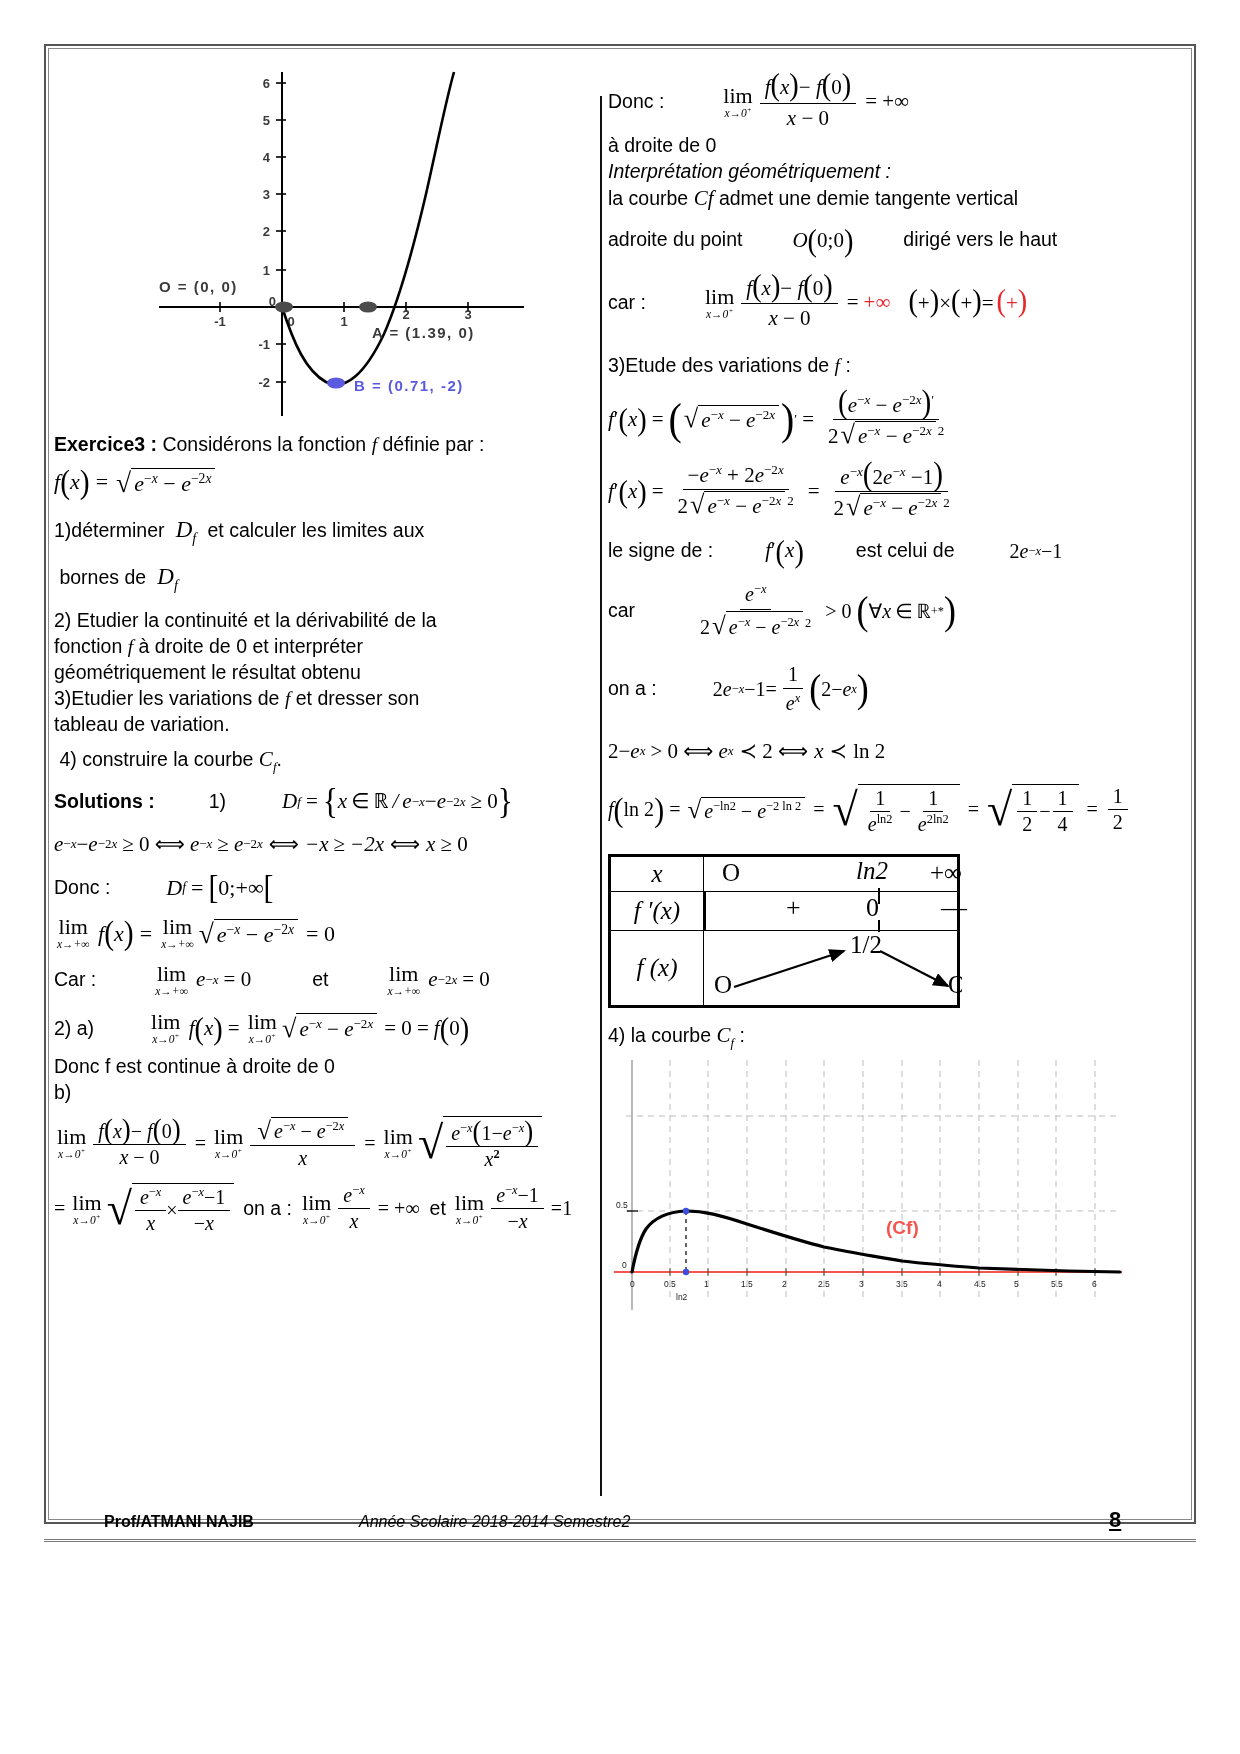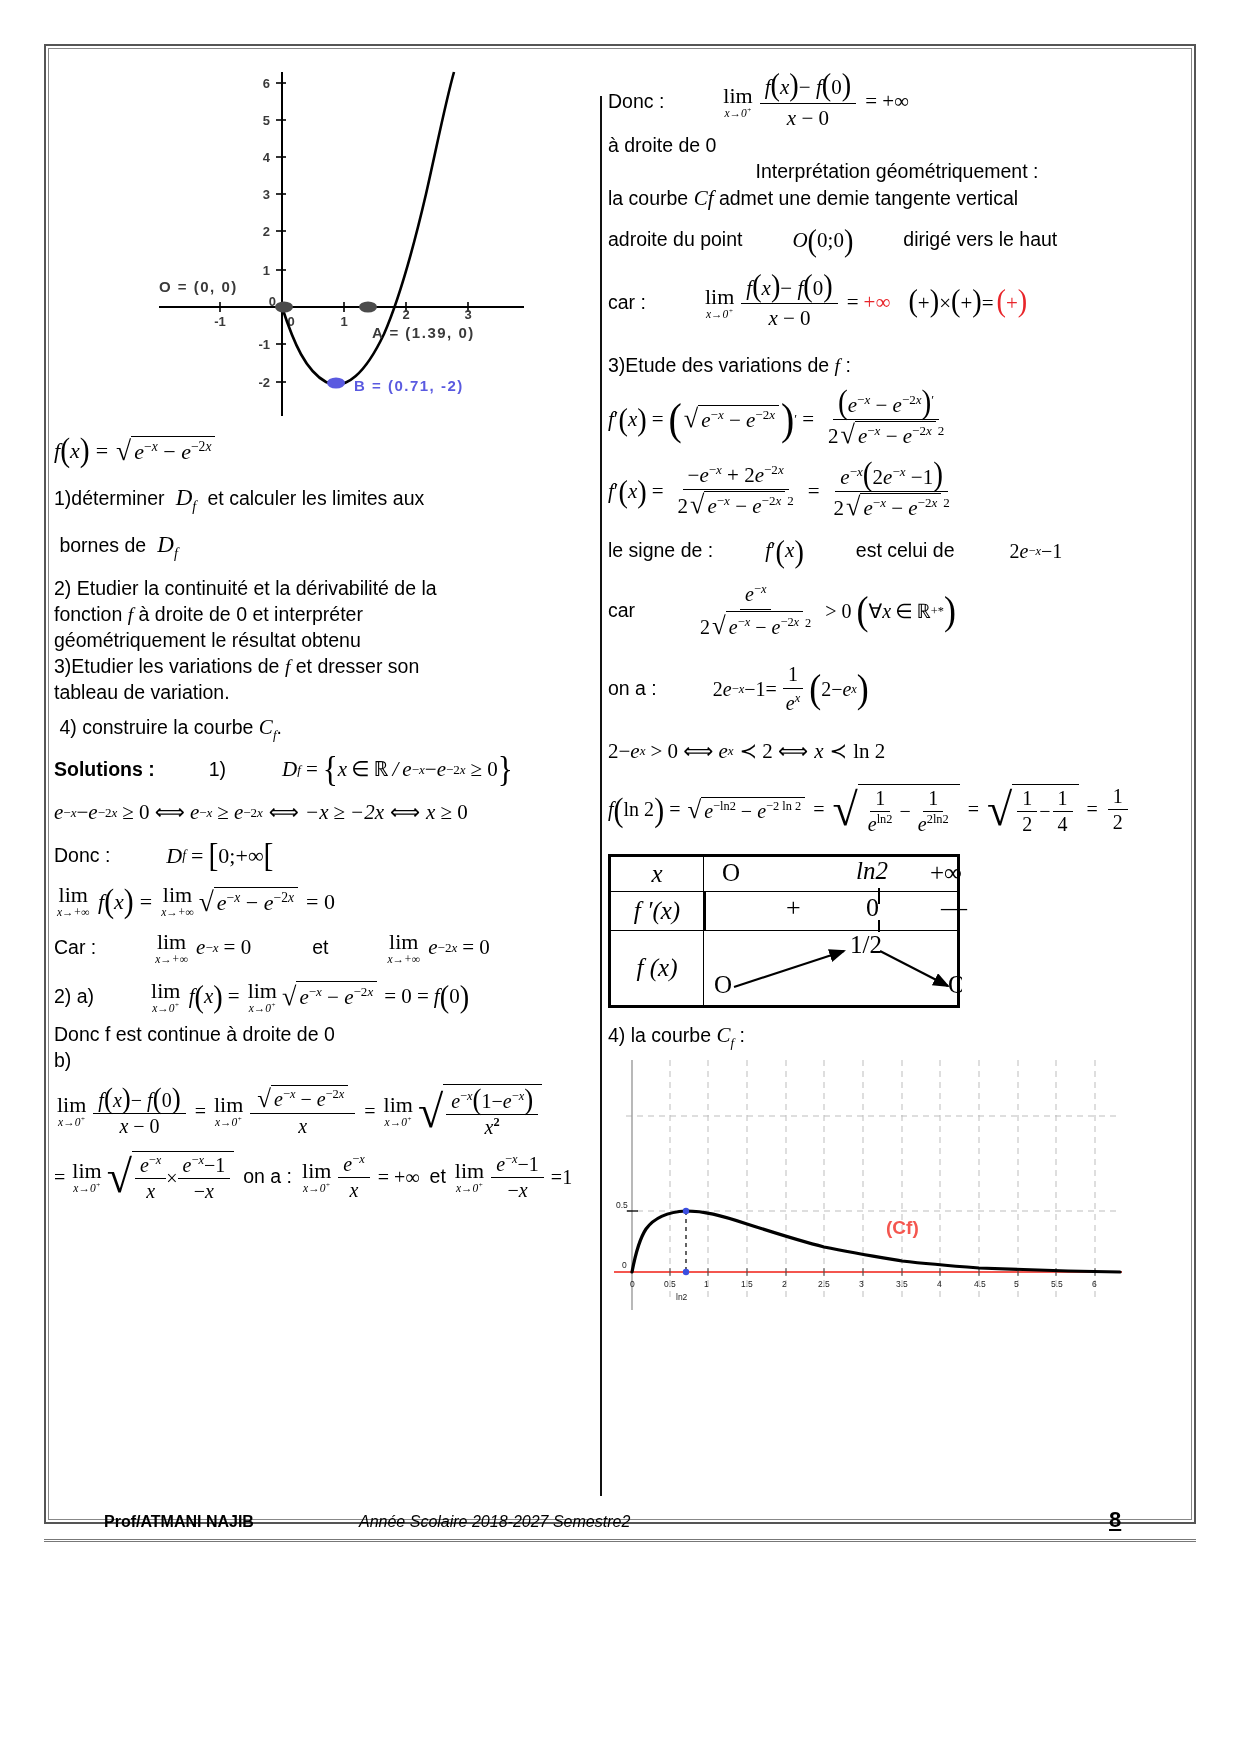--- a/index.html
+++ b/index.html
@@ -9,21 +9,21 @@
   .frame-inner{position:absolute;left:2px;top:2px;right:2px;bottom:2px;border:1px solid #888;box-sizing:border-box;}
   .divider{position:absolute;left:554px;top:50px;width:0;border-left:2px solid #111;height:1400px;}
   .col-left{position:absolute;left:8px;top:8px;width:540px;}
   .col-right{position:absolute;left:562px;top:10px;width:578px;}
 
   
   .mt{font-family:"Liberation Serif",serif;font-style:italic;}
   .mr{font-family:"Liberation Serif",serif;font-style:normal;}
   .txt{font-family:"Liberation Sans",sans-serif;font-size:19.5px;line-height:1.33;gap:48px;}
   .b{font-weight:bold;}
-  .it{text-align:center;}
+  .it{font-style:italic;}
   sup{font-size:.62em;vertical-align:super;line-height:0;}
   sub{font-size:.62em;vertical-align:sub;line-height:0;}
 
   .eq{font-family:"Liberation Serif",serif;font-size:22px;display:flex;align-items:center;flex-wrap:nowrap;}
   .eq .v{font-style:italic;}
   .frac{display:inline-flex;flex-direction:column;align-items:center;vertical-align:middle;margin:0 4px;}
   .frac .num{border-bottom:1.3px solid #000;padding:0 5px 1px 5px;white-space:nowrap;}
   .frac .den{padding:1px 5px 0 5px;white-space:nowrap;}
   .lim{display:inline-flex;flex-direction:column;align-items:center;margin:0 3px;}
   .lim .l1{font-style:normal;font-size:22px;line-height:1;}
@@ -111,20 +111,24 @@
 
           <ellipse cx="230" cy="253" rx="9" ry="5.5" fill="#4b4b4b"></ellipse>
           <ellipse cx="314" cy="253" rx="9" ry="5.5" fill="#4b4b4b"></ellipse>
           <ellipse cx="282" cy="329" rx="9" ry="5.5" fill="#5a5ae0"></ellipse>
           <text x="105" y="238" font-family="Liberation Sans, sans-serif" font-size="15" font-weight="bold" letter-spacing="1.5" fill="#3a3a3a">O = (0, 0)</text>
           <text x="318" y="284" font-family="Liberation Sans, sans-serif" font-size="15" font-weight="bold" letter-spacing="1.5" fill="#3a3a3a">A = (1.39, 0)</text>
           <text x="300" y="337" font-family="Liberation Sans, sans-serif" font-size="15" font-weight="bold" letter-spacing="1.5" fill="#5a5ae0">B = (0.71, -2)</text>
         </svg>
       </div>
 
+      <div class="txt" style="margin-top:6px;">
+        <span class="b">Exercice3 :</span>
+        <span>Considérons la fonction <i class="mt">f</i> définie par :</span>
+      </div>
 
       <div class="eq" style="margin-top:10px;">
         <span class="v">f</span>
           <span class="paren">(</span>
           <span class="v">x</span>
           <span class="paren">)</span>
         <span style="margin:0 6px;">=</span>
         <span class="sqrt">
             <span class="rad">√</span>
             <span class="bar"><span class="v">e</span><sup class="mr">−<i>x</i></sup> − <span class="v">e</span><sup class="mr">−2<i>x</i></sup></span>
@@ -714,18 +718,18 @@
 
           <text x="278" y="178" font-family="Liberation Sans, sans-serif" font-size="19" font-weight="bold" fill="#f4564f">(Cf)</text>
         </svg>
       </div>
 
     </div>
   </div>
 
   <div class="footer">
     <span class="fl">Prof/ATMANI NAJIB</span>
-    <span class="fc">Année Scolaire 2018-2027   Semestre2</span>
+    <span class="fc">Année Scolaire 2018-2014   Semestre2</span>
     <span class="fr">8</span>
   </div>
   <div class="botline"></div>
 
 </div>
 
 </body></html>

